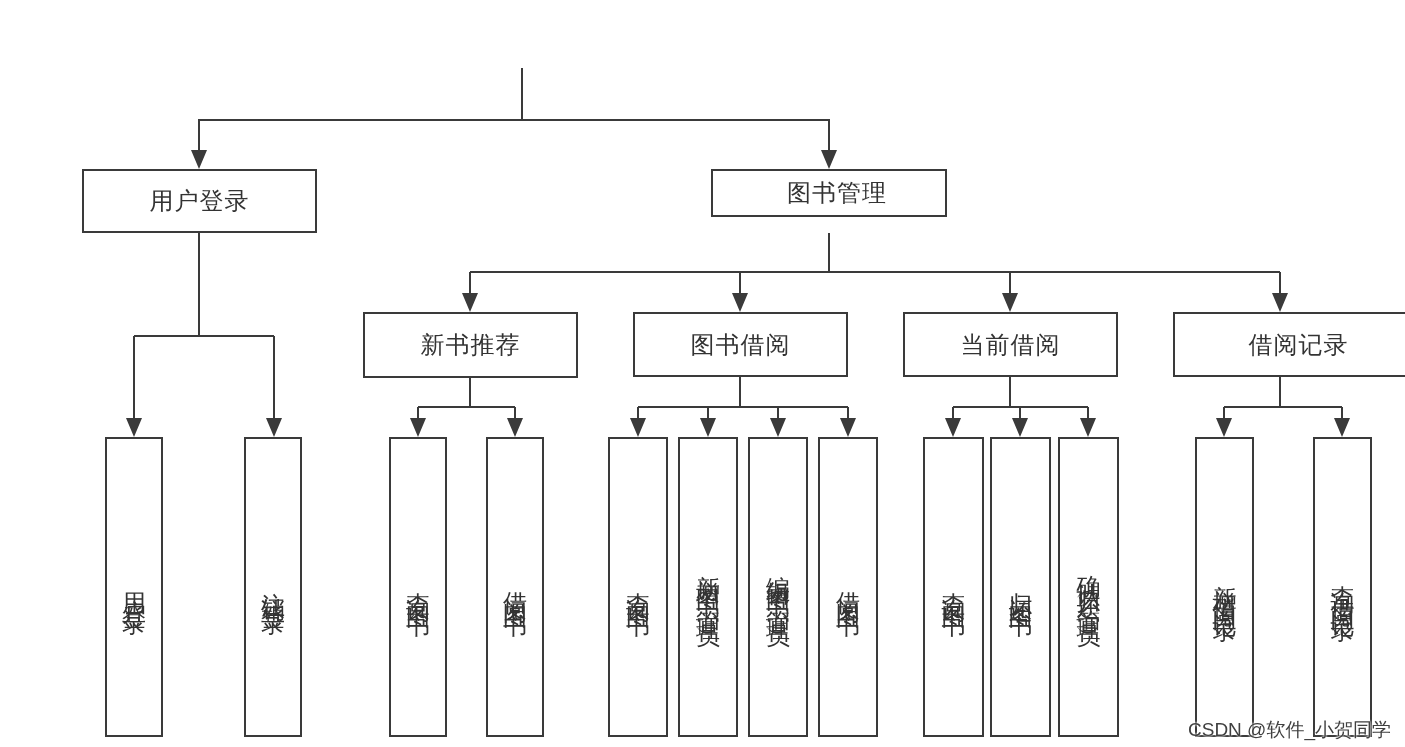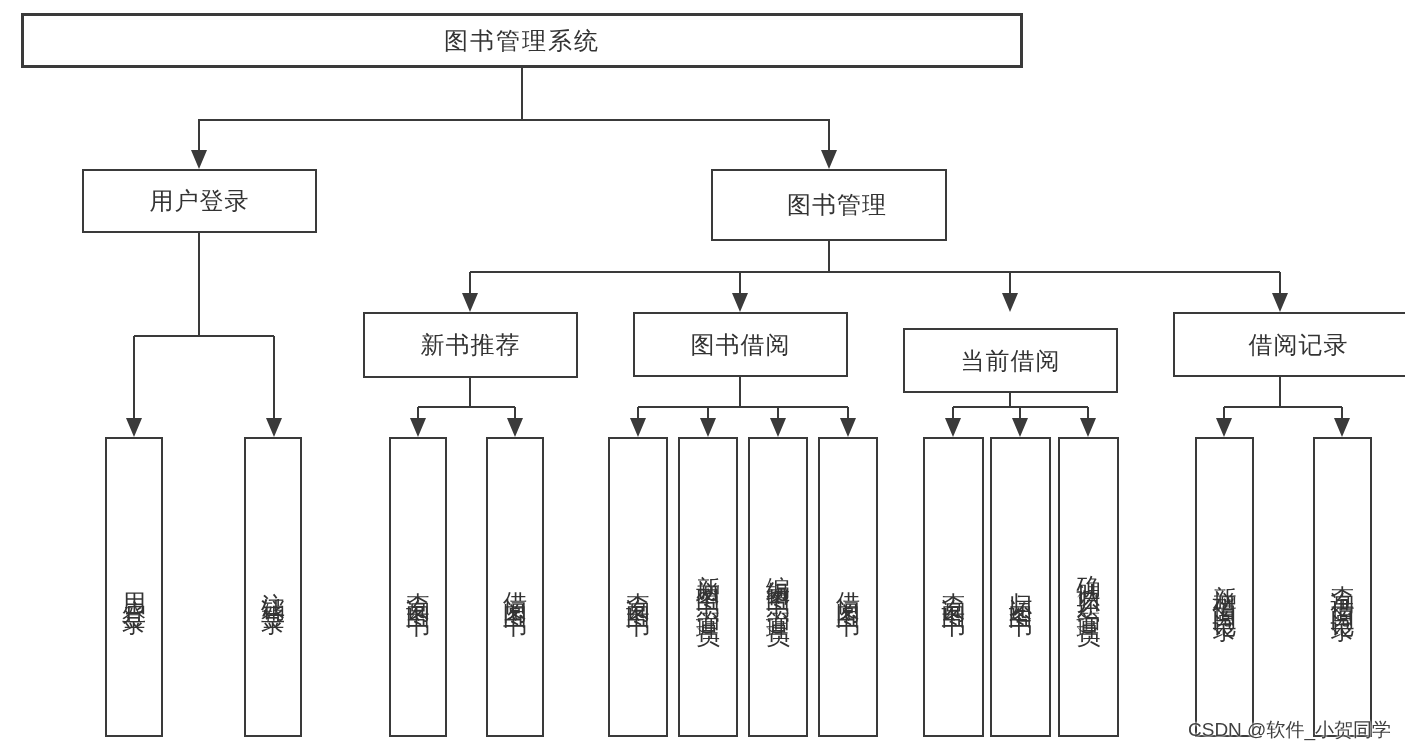--- a/index.html
+++ b/index.html
@@ -56,28 +56,27 @@
              M700 418 L716 418 L708 437 Z
              M770 418 L786 418 L778 437 Z
              M840 418 L856 418 L848 437 Z
              M945 418 L961 418 L953 437 Z
              M1012 418 L1028 418 L1020 437 Z
              M1080 418 L1096 418 L1088 437 Z
              M1216 418 L1232 418 L1224 437 Z
              M1334 418 L1350 418 L1342 437 Z"></path>
   </svg>
 
-  <div class="box root" style="left:21px;top:13px;width:1002px;height:55px;">图书管理系统</div>
 
   <div class="box h" style="left:82px;top:169px;width:235px;height:64px;">用户登录</div>
-  <div class="box h" style="left:711px;top:169px;width:236px;height:72px;padding-left:16px;">图书管理</div>
+  <div class="box h" style="left:711px;top:169px;width:236px;height:48px;padding-left:16px;">图书管理</div>
 
   <div class="box h" style="left:363px;top:312px;width:215px;height:66px;">新书推荐</div>
   <div class="box h" style="left:633px;top:312px;width:215px;height:65px;">图书借阅</div>
-  <div class="box h" style="left:903px;top:328px;width:215px;height:65px;">当前借阅</div>
+  <div class="box h" style="left:903px;top:312px;width:215px;height:65px;">当前借阅</div>
   <div class="box h" style="left:1173px;top:312px;width:251px;height:65px;">借阅记录</div>
 
   <div class="box v" style="left:105px;top:437px;width:58px;height:300px;">用户登录</div>
   <div class="box v" style="left:244px;top:437px;width:58px;height:300px;">注销登录</div>
 
   <div class="box v" style="left:389px;top:437px;width:58px;height:300px;">查询图书</div>
   <div class="box v" style="left:486px;top:437px;width:58px;height:300px;">借阅图书</div>
 
   <div class="box v" style="left:608px;top:437px;width:60px;height:300px;">查询图书</div>
   <div class="box v" style="left:678px;top:437px;width:60px;height:300px;">新增图书（管理员）</div>

